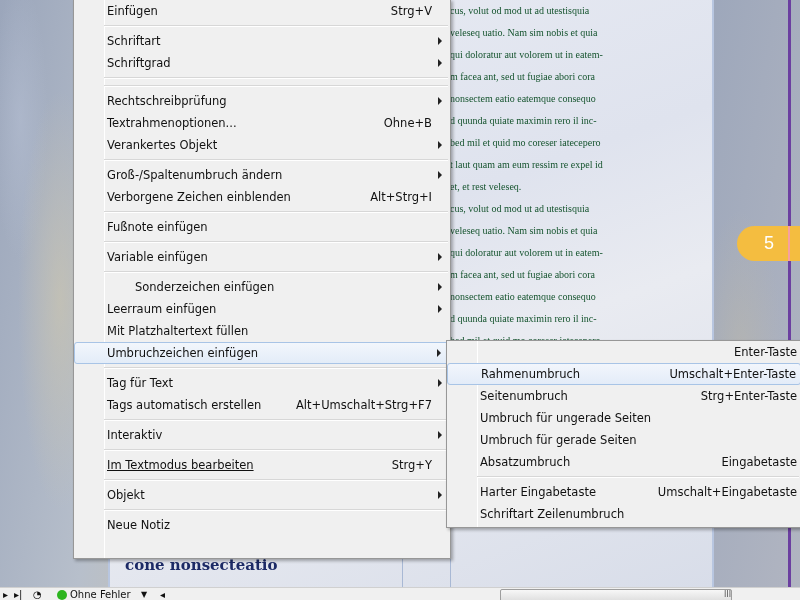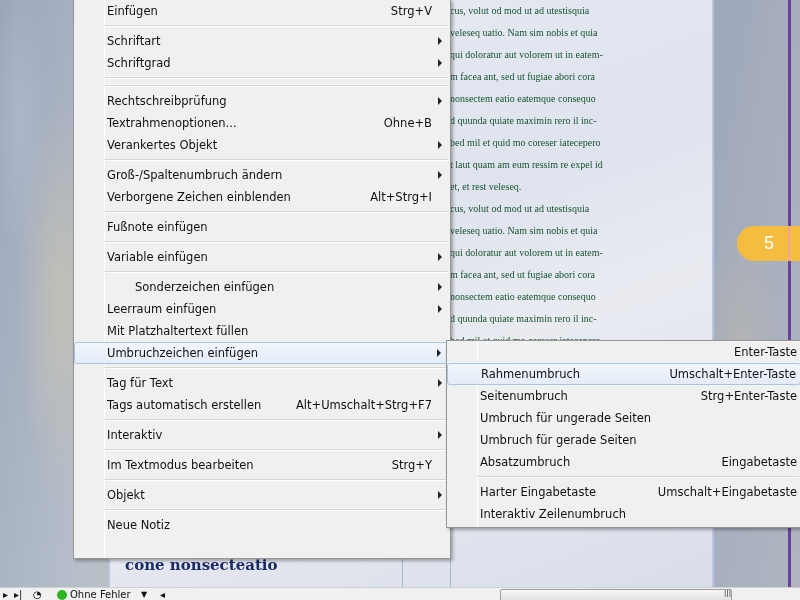--- a/index.html
+++ b/index.html
@@ -191,21 +191,21 @@
       <span class="label" style="left: 33px;">Tags automatisch erstellen</span>
       <span class="shortcut" style="right: 18px;">Alt+Umschalt+Strg+F7</span>
     </div>
     <div class="sep"></div>
     <div class="menu-item">
       <span class="label" style="left: 33px;">Interaktiv</span>
       <span class="arrow"></span>
     </div>
     <div class="sep"></div>
     <div class="menu-item">
-      <span class="label" style="left: 33px;">Im Textmodus bearbeiten</span>
+      <span class="label" style="left: 33px; text-decoration: underline;">Im Textmodus bearbeiten</span>
       <span class="shortcut" style="right: 18px;">Strg+Y</span>
     </div>
     <div class="sep"></div>
     <div class="menu-item">
       <span class="label" style="left: 33px;">Objekt</span>
       <span class="arrow"></span>
     </div>
     <div class="sep"></div>
     <div class="menu-item">
       <span class="label" style="left: 33px;">Neue Notiz</span>
@@ -235,21 +235,21 @@
     <div class="menu-item">
       <span class="label" style="left: 33px;">Absatzumbruch</span>
       <span class="shortcut" style="right: 4px;">Eingabetaste</span>
     </div>
     <div class="sep"></div>
     <div class="menu-item">
       <span class="label" style="left: 33px;">Harter Eingabetaste</span>
       <span class="shortcut" style="right: 4px;">Umschalt+Eingabetaste</span>
     </div>
     <div class="menu-item">
-      <span class="label" style="left: 33px;">Interaktiv Zeilenumbruch</span>
+      <span class="label" style="left: 33px;">Schriftart Zeilenumbruch</span>
     </div>
   </div>
 
 <div class="statusbar">
   <span class="sb-el" style="left:3px;">▸</span>
   <span class="sb-el" style="left:14px;">▸|</span>
   <span class="sb-el" style="left:33px;">◔</span>
   <span class="sb-el" style="left:57px; top:2px; width:10px; height:10px; border-radius:50%; background:#2db51f;"></span>
   <span class="sb-el" style="left:70px;text-align:center;">Ohne Fehler</span>
   <span class="sb-el" style="left:141px; font-size:8px; top:2px;">▼</span>

